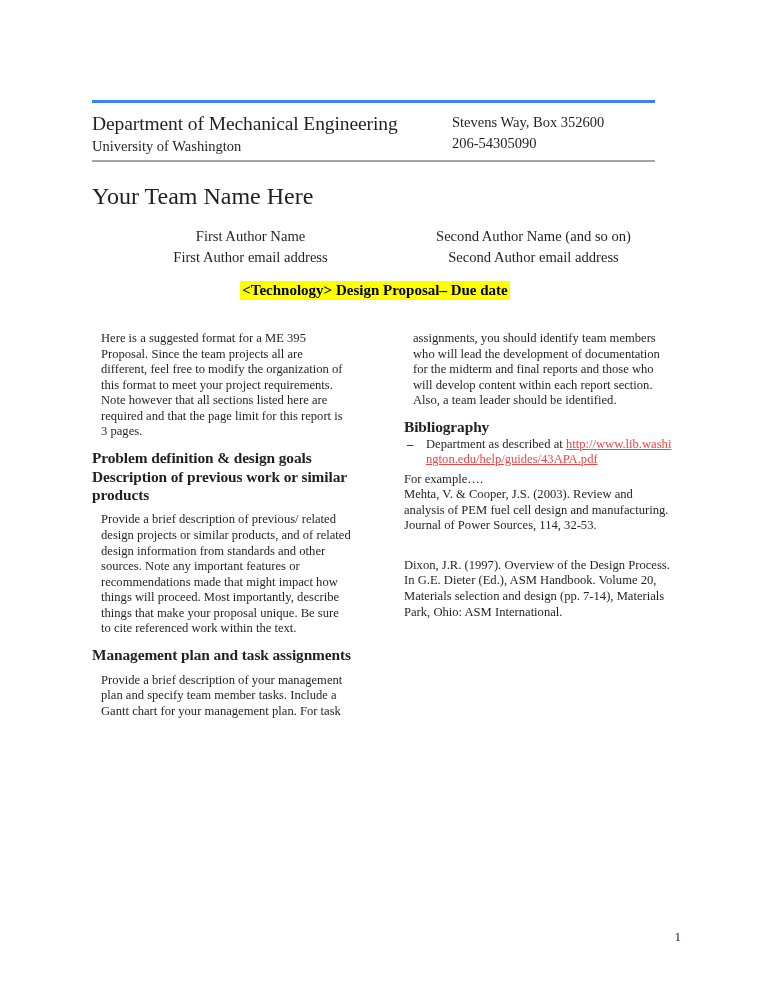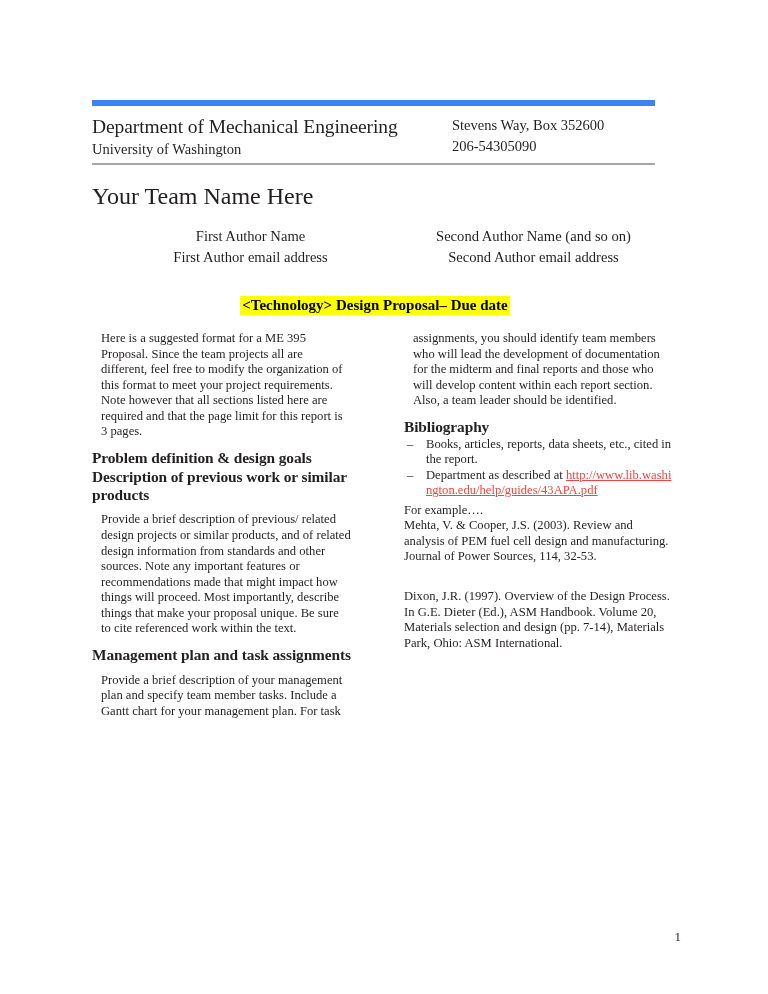--- a/index.html
+++ b/index.html
@@ -23,21 +23,21 @@
     width: 768px;
     height: 994px;
   }
 
   
   .letterhead {
     position: absolute;
     left: 92px;
     top: 100px;
     width: 563px;
-    border-top: 6px solid #3b82f6;
+    border-top: 3px solid #3b82f6;
     border-bottom: 2px solid #a6a6a6;
     padding: 6px 0 5px 0;
     box-sizing: border-box;
     display: flex;
     align-items: flex-start;
   }
   .lh-left {
     width: 360px;
     flex: 0 0 360px;
     padding-top: 4px;
@@ -89,21 +89,21 @@
   }
   .author-col .name,
   .author-col .email {
     display: block;
   }
 
   
   .proposal-heading-wrap {
     position: absolute;
     left: 92px;
-    top: 296px;
+    top: 281px;
     width: 566px;
     text-align: center;
   }
   .proposal-heading {
     background: #ffff00;
     color: #000000;
     font-weight: bold;
     font-size: 15px;
     line-height: 1.3;
     padding: 1px 2px 2px 2px;
@@ -244,21 +244,21 @@
     <div class="col-gap"></div>
 
     <div class="col">
 
       <p class="body">assignments, you should identify team members who will lead the development of documentation for the midterm and final reports and those who will develop content within each report section. Also, a team leader should be identified.</p>
 
       <h2 class="sec sec-spacer-top">Bibliography</h2>
 
       <ul class="dash-list">
         <li>
-          <span class="dash">–</span><span>Books, articles, reports, data sheets, etc., cited in the report.</span>
+          <span class="dash">–</span>
         </li>
         <li>
           <span class="dash">–</span><span>Department as described at </span><a class="extlink" href="#">http://www.lib.washington.edu/help/guides/43APA.pdf</a>
         </li>
       </ul>
 
       <div class="ref-block">
         <span class="ref-lead">For example….</span>
         <span>Mehta, V. &amp; Cooper, J.S. (2003). Review and analysis of PEM fuel cell design and manufacturing. Journal of Power Sources, 114, 32-53.</span>
       </div>

